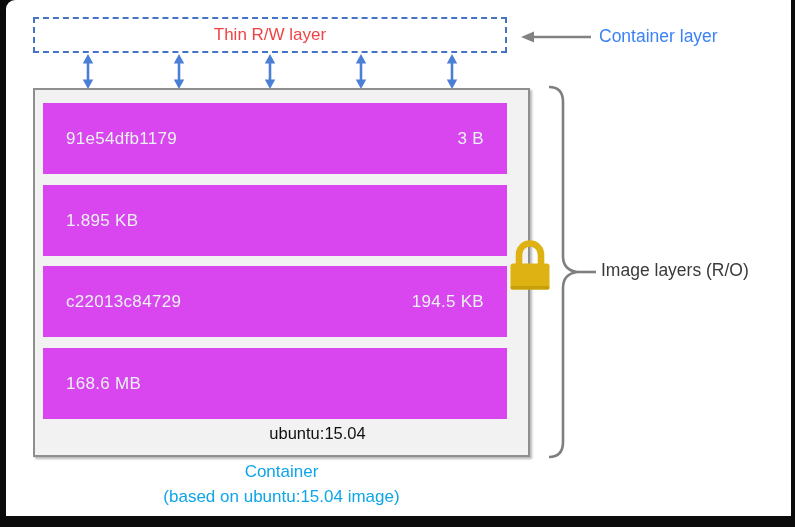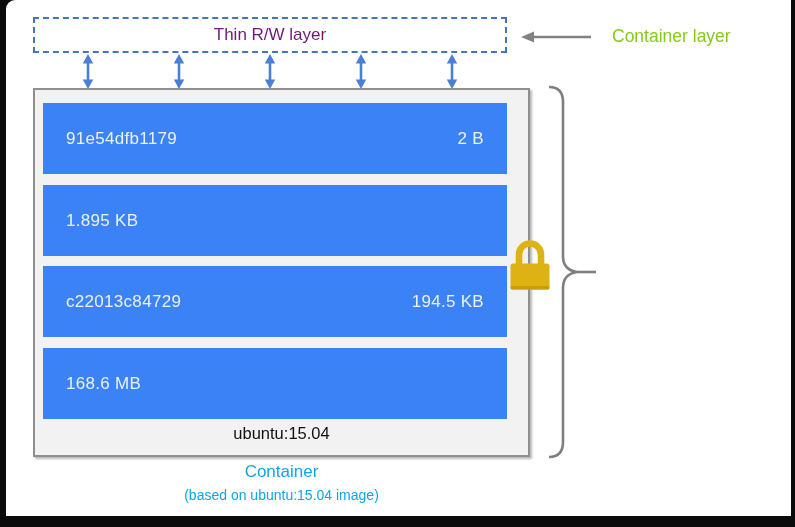--- a/index.html
+++ b/index.html
@@ -12,66 +12,66 @@
     position:absolute;left:6px;top:0;width:785px;height:516px;
     background:#ffffff;border-radius:9px 0 0 0;
   }
   .stage{position:absolute;left:0;top:0;width:795px;height:527px;}
 
   
   .dashed-box{
     position:absolute;left:33px;top:17px;width:470px;height:32px;
     border:2px dashed #4472C4;background:#ffffff;
     display:flex;align-items:center;justify-content:center;
-    font-size:17px;color:#701a75;
+    font-size:17px;color:#ef4444;
   }
 
   
   .gray-arrow{position:absolute;left:521px;top:30px;}
   .container-layer-label{
-    position:absolute;left:612px;top:26px;
-    font-size:17.5px;color:#84cc16;white-space:nowrap;
+    position:absolute;left:599px;top:26px;
+    font-size:17.5px;color:#3b82f6;white-space:nowrap;
   }
 
   
   .blue-arrow{position:absolute;top:54px;}
 
   
   .container-box{
     position:absolute;left:33px;top:88px;width:493px;height:365px;
     background:#F2F2F2;border:2px solid #8F8F8F;
     box-shadow:1.5px 2px 2px rgba(0,0,0,0.28);
   }
   .layer-row{
     position:absolute;left:43px;width:464px;height:71px;
-    background:#3b82f6;
+    background:#d946ef;
     display:flex;align-items:center;justify-content:space-between;
     padding:0 23px;box-sizing:border-box;
     font-size:17px;color:#EAF2F1;letter-spacing:.3px;
   }
   .ubuntu-label{
     position:absolute;left:33px;top:424px;width:497px;
-    text-align:center;font-size:16.5px;color:#111;
+    text-align:center;font-size:16.5px;color:#111;padding-left:36px;
   }
 
   
   .lock-svg{position:absolute;left:508px;top:238px;}
   .brace-svg{position:absolute;left:544px;top:84px;}
   .image-layers-label{
     position:absolute;left:601px;top:260px;
     font-size:17.5px;color:#3a3a3a;white-space:nowrap;
   }
 
   
   .caption{
     position:absolute;left:33px;top:462px;width:497px;
     text-align:center;color:#0ea5e9;
   }
   .caption .line1{font-size:17px;margin-bottom:5px;}
-  .caption .line2{font-size:14px;}
+  .caption .line2{font-size:17px;}
 </style>
 </head>
 <body>
 
 <div class="stage">
   <div class="frame"></div>
 
   <div class="dashed-box">
     <span>Thin R/W layer</span>
   </div>
@@ -105,21 +105,21 @@
   <svg class="blue-arrow" style="left:445px" width="14" height="35" viewBox="0 0 14 35">
     <polygon points="7,0 1.8,9.5 12.2,9.5" fill="#4B7FD6"></polygon>
       <polygon points="7,35 1.8,25.5 12.2,25.5" fill="#4B7FD6"></polygon>
       <line x1="7" y1="8" x2="7" y2="27" stroke="#4B7FD6" stroke-width="2.6"></line>
   </svg>
 
   <div class="container-box"></div>
 
   <div class="layer-row" style="top:103px">
     <span>91e54dfb1179</span>
-    <span>2 B</span>
+    <span>3 B</span>
   </div>
   <div class="layer-row" style="top:185px">
     <span>1.895 KB</span>
   </div>
   <div class="layer-row" style="top:266px">
     <span>c22013c84729</span>
     <span>194.5 KB</span>
   </div>
   <div class="layer-row" style="top:348px">
     <span>168.6 MB</span>
@@ -130,18 +130,19 @@
   <svg class="lock-svg" width="44" height="54" viewBox="0 0 44 54">
     <path d="M 11,28 V 16.5 a 11,11 0 0 1 22,0 V 28" fill="none" stroke="#DFB214" stroke-width="6.6"></path>
     <rect x="2.5" y="25.5" width="39" height="26" rx="2.5" fill="#DFB214"></rect>
     <rect x="2.5" y="48" width="39" height="3.5" rx="1.5" fill="#C69F0B"></rect>
   </svg>
 
   <svg class="brace-svg" width="58" height="376" viewBox="0 0 58 376">
     <path d="M 5,3 Q 19,3 19,18 L 19,172 Q 19,186 33,188 Q 19,190 19,204 L 19,358 Q 19,373 5,373" fill="none" stroke="#7F7F7F" stroke-width="2.6"></path>
     <line x1="33" y1="188" x2="52" y2="188" stroke="#7F7F7F" stroke-width="2.6"></line>
   </svg>
+  <div class="image-layers-label">Image layers (R/O)</div>
 
   <div class="caption">
     <div class="line1">Container</div>
     <div class="line2">(based on ubuntu:15.04 image)</div>
   </div>
 </div>
 
 </body></html>

